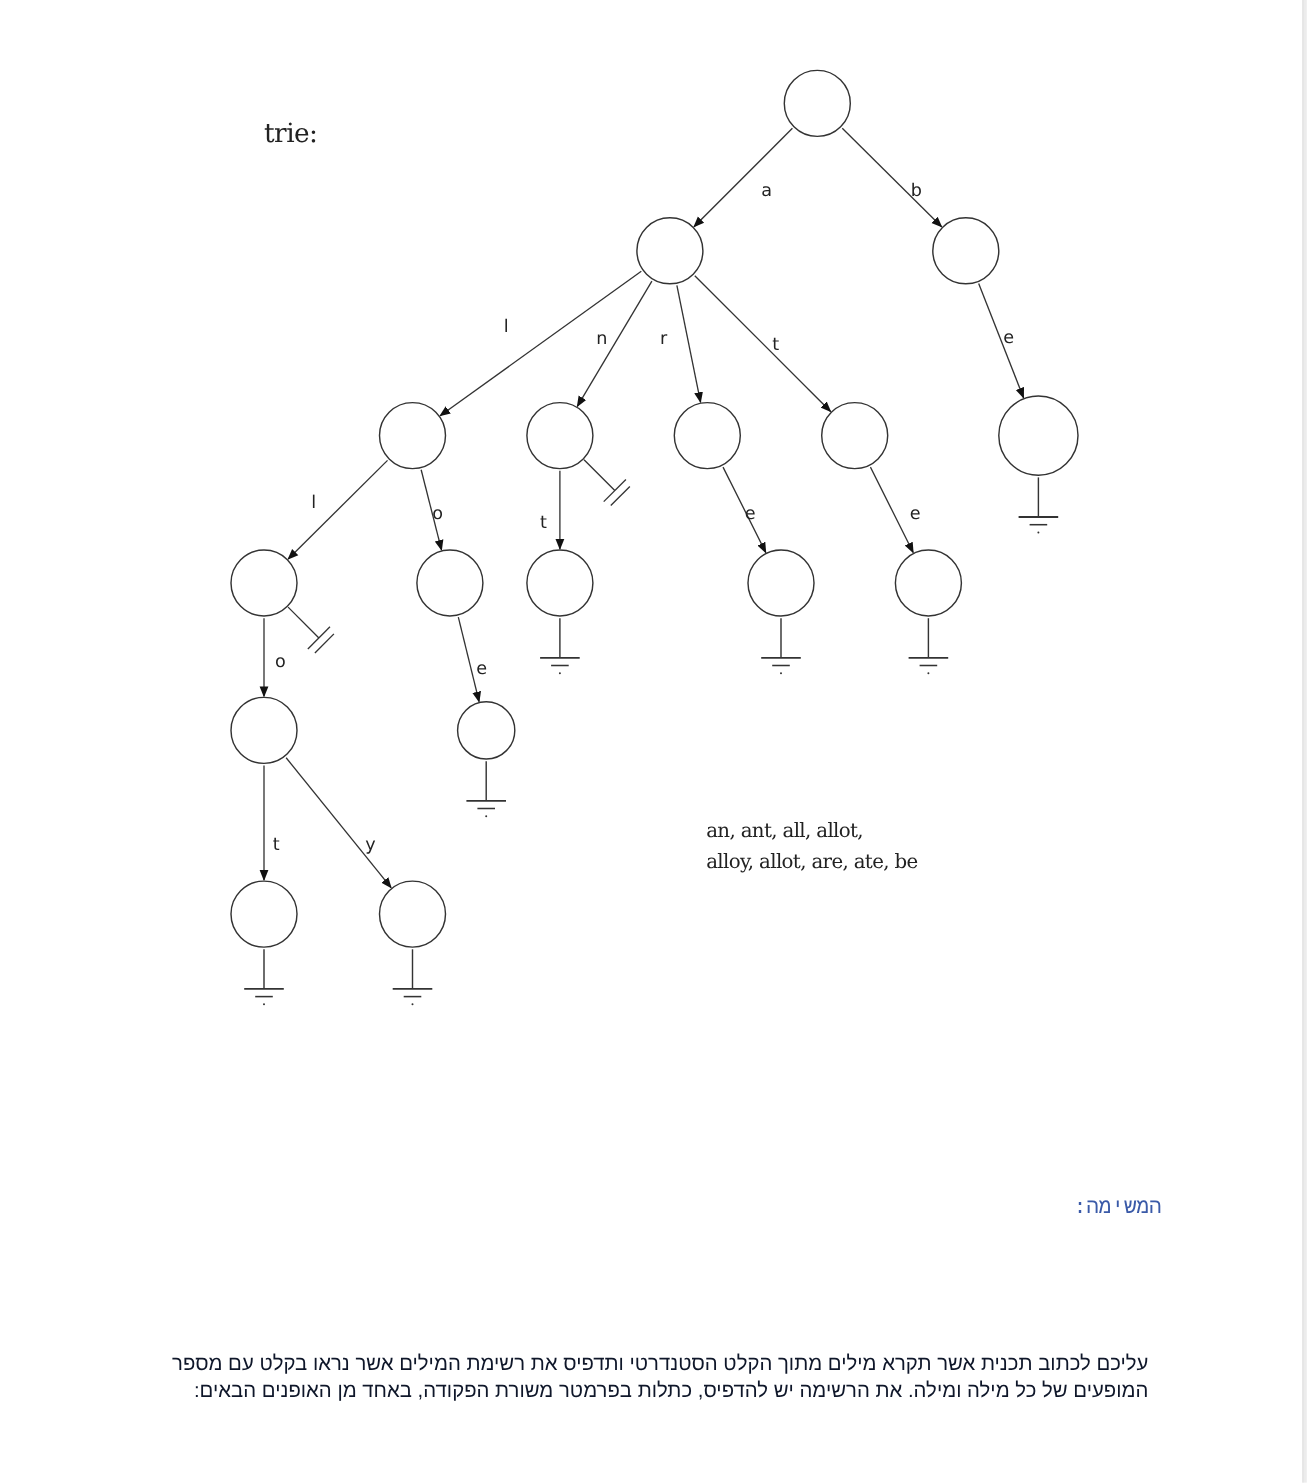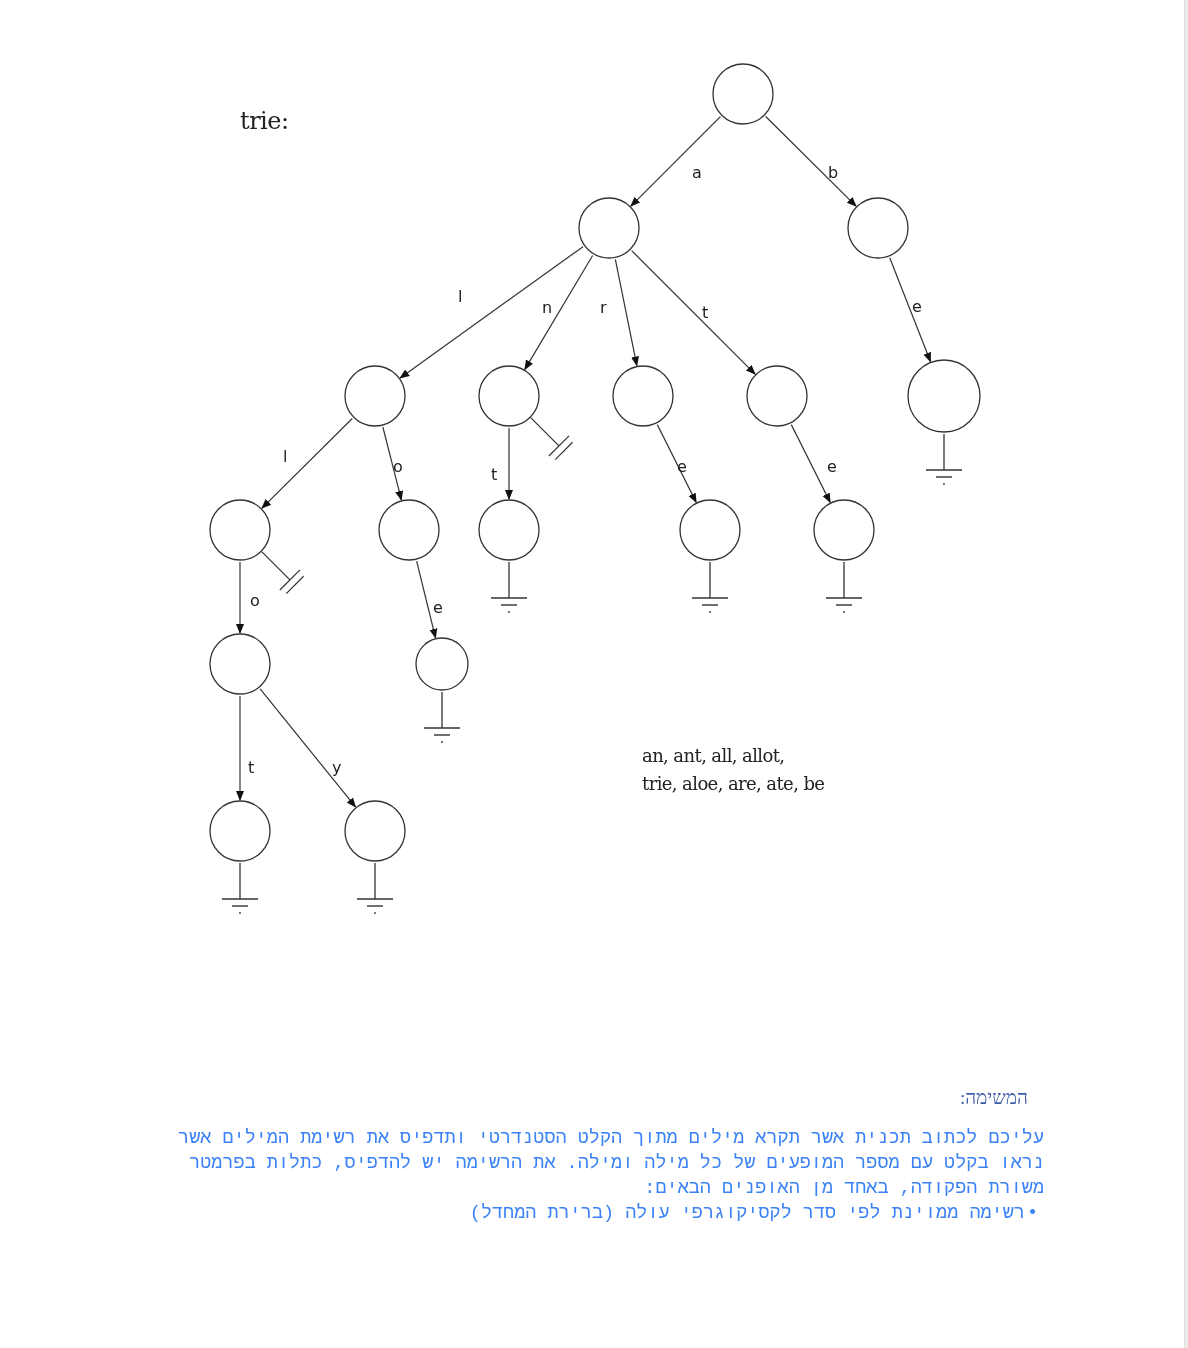--- a/index.html
+++ b/index.html
@@ -9,26 +9,26 @@
     }
     #scrollbar {
       position: absolute; left: 1184px; top: 0; width: 4px; height: 1348px;
       background: #ececec; border-left: 1px solid #e0e0e0;
     }
     #diagram { position: absolute; left: 0; top: 0; width: 1188px; height: 960px; }
     #diagram text.edge-label { font-family: "DejaVu Sans", sans-serif; font-size: 16px; fill: #222; }
     .trie-title { position: absolute; left: 240px; top: 107px; font-family: "DejaVu Serif", serif; font-size: 24px; color: #222; letter-spacing: -0.5px; }
     .word-list { position: absolute; left: 642px; top: 703px; font-family: "DejaVu Serif", serif; font-size: 18px; color: #222; line-height: 28px; letter-spacing: -0.6px; margin-top: 39px; }
     .task-heading {
-      position: absolute; right: 160px; top: 1087px; direction: rtl;
-      font-family: Liberation Serif, serif; font-size: 19px; color: #3a5aa8;
+      position: absolute; right: 132px; top: 1087px; direction: rtl;
+      font-family: Liberation Mono, monospace; font-size: 19px; color: #3a5aa8;
     }
     .task-body {
-      position: absolute; left: 140px; width: 904px; top: 1126px; direction: rtl; text-align: right;
-      font-family: Liberation Mono, monospace; font-size: 18.5px; color: #3b82f6; line-height: 25px;
+      position: absolute; left: 140px; width: 904px; top: 1226px; direction: rtl; text-align: right;
+      font-family: Liberation Sans, sans-serif; font-size: 18.5px; color: #0f172a; line-height: 25px;
     }
     .task-body ul { list-style: none; margin: 0; padding: 0 6px 0 0; }
     .task-body li::before { content: "\2022"; margin-left: 2px; }
   </style>
 </head>
 <body>
 
 <svg id="diagram" viewBox="0 0 1188 960" xmlns="http://www.w3.org/2000/svg">
   <defs>
     <marker id="arrow" markerWidth="10" markerHeight="10" refX="9" refY="5" orient="auto" markerUnits="userSpaceOnUse">
@@ -141,25 +141,24 @@
       <text x="433" y="613" class="edge-label">e</text>
       <text x="248" y="773" class="edge-label">t</text>
       <text x="332" y="773" class="edge-label">y</text>
     </g>
 </svg>
 
 <div class="trie-title">trie:</div>
 
 <div class="word-list">
   <div>an, ant, all, allot,</div>
-  <div>trie, aloe, are, ate, be</div>
+  <div>alloy, allot, are, ate, be</div>
 </div>
 
 <div class="task-heading">המשימה:</div>
 
 <div class="task-body">
   <div>עליכם לכתוב תכנית אשר תקרא מילים מתוך הקלט הסטנדרטי ותדפיס את רשימת המילים אשר נראו בקלט עם מספר המופעים של כל מילה ומילה. את הרשימה יש להדפיס, כתלות בפרמטר משורת הפקודה, באחד מן האופנים הבאים:</div>
   <ul>
-    <li>רשימה ממוינת לפי סדר לקסיקוגרפי עולה (ברירת המחדל)</li>
   </ul>
 </div>
 
 <div id="scrollbar"></div>
 
 </body></html>

